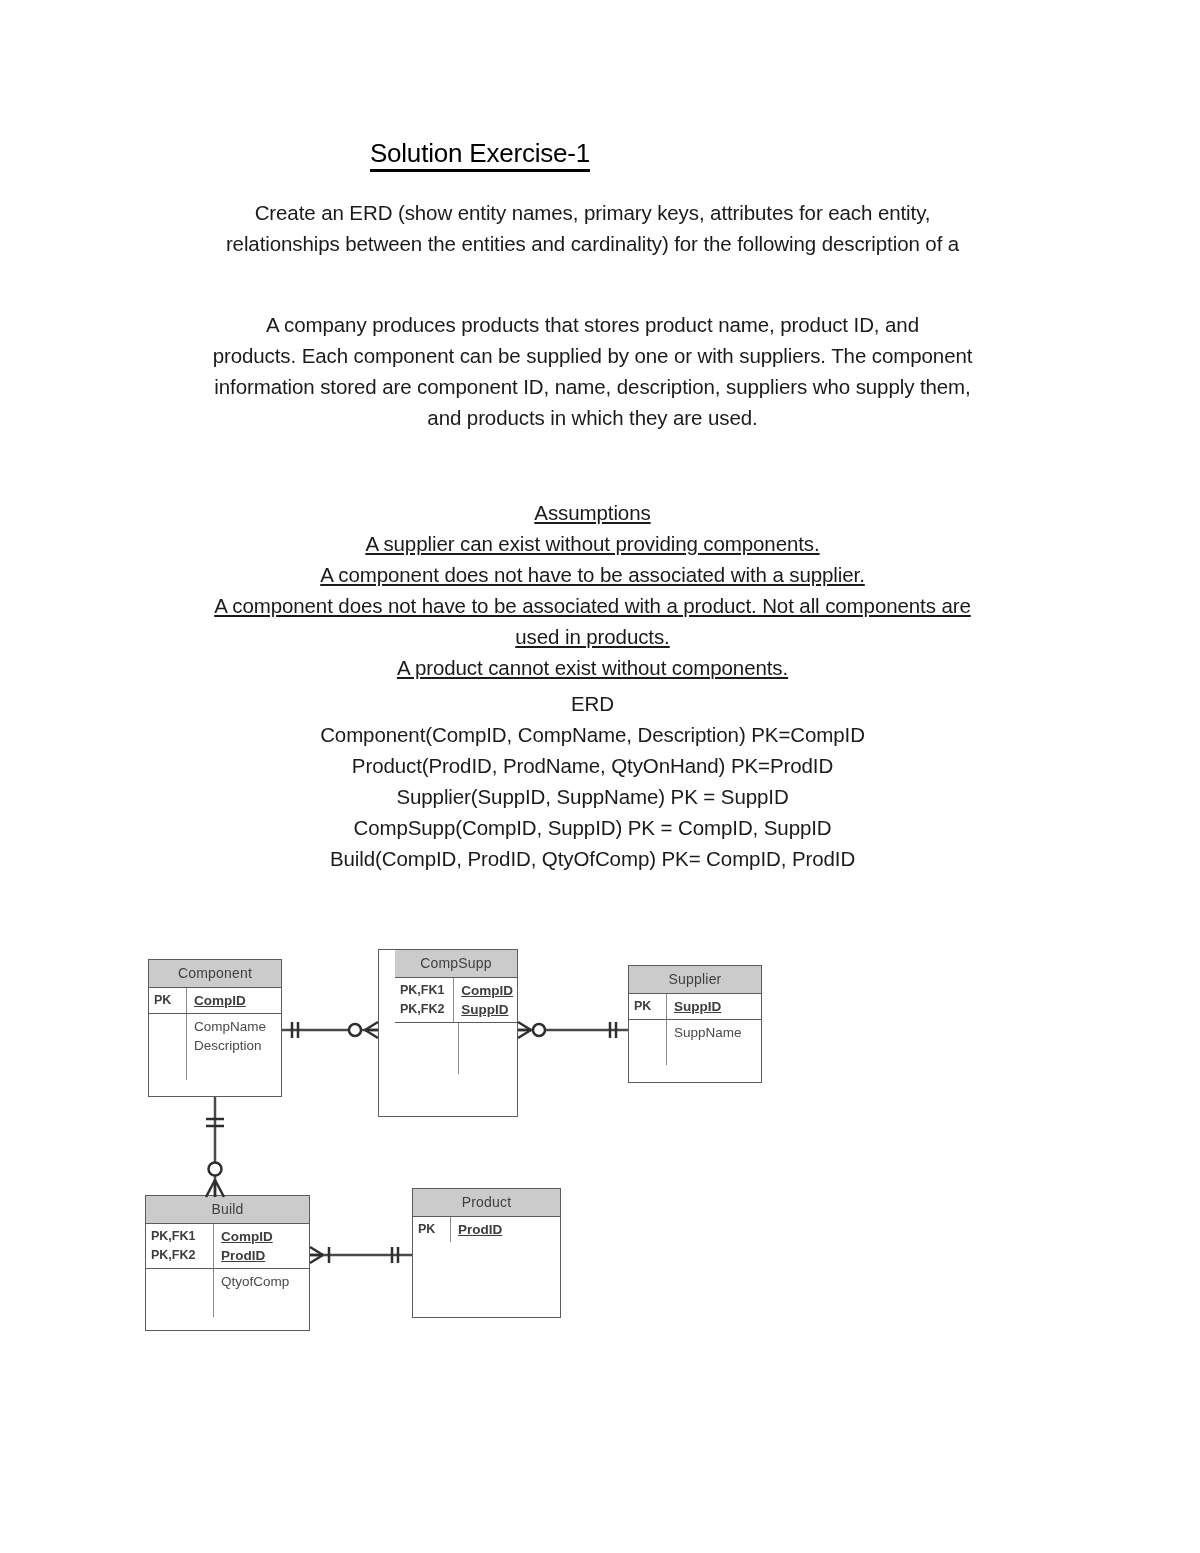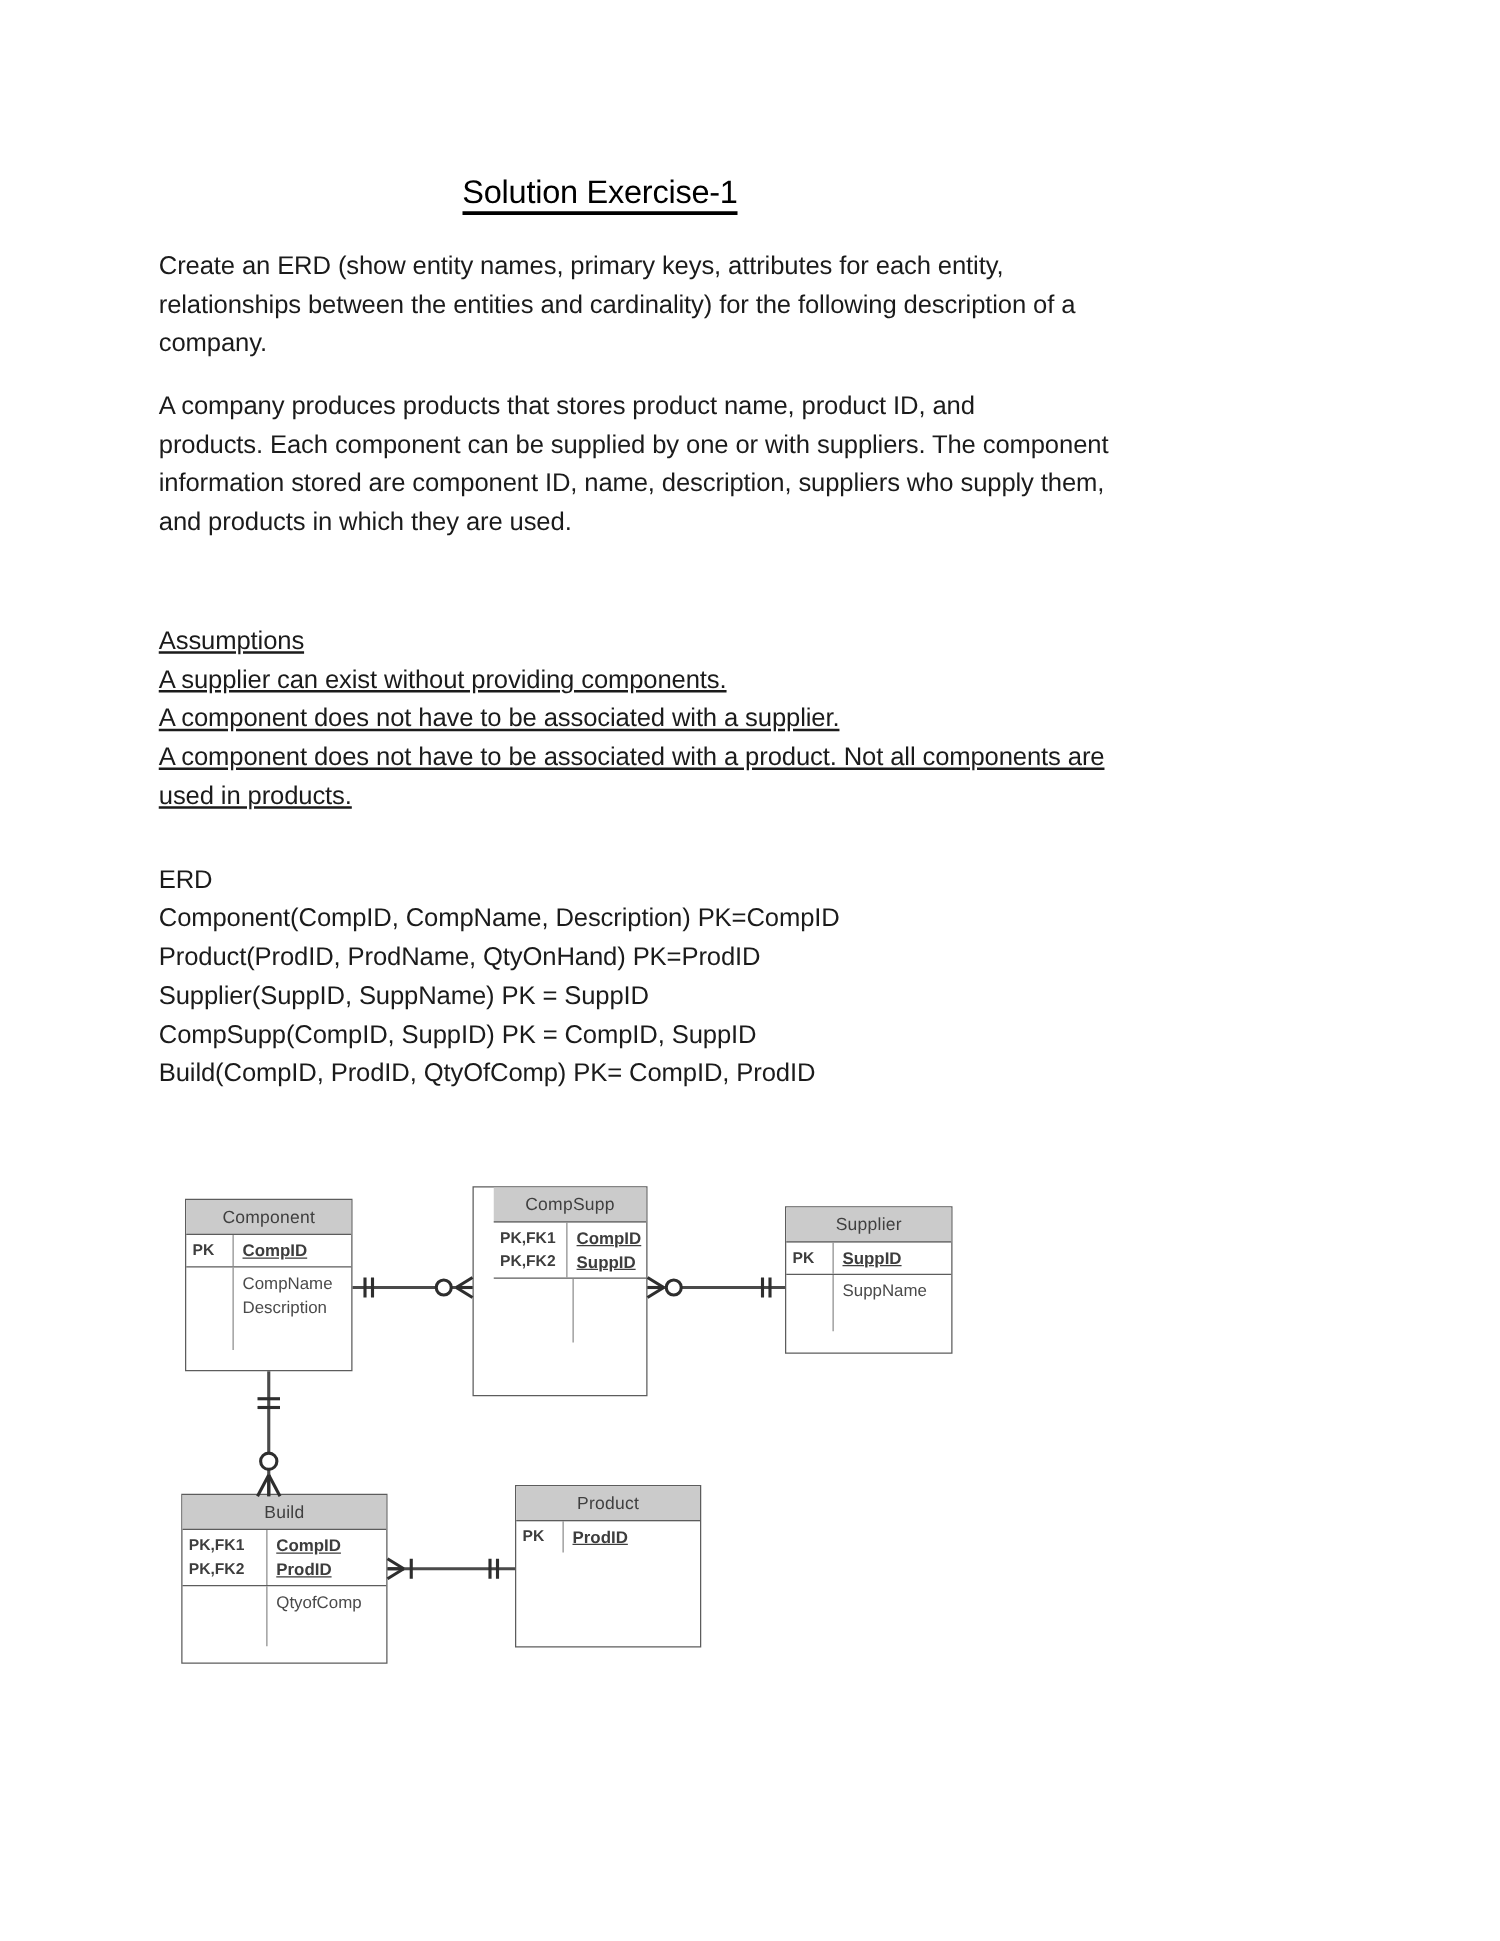--- a/index.html
+++ b/index.html
@@ -38,26 +38,27 @@
     color: #000;
   }
   .doc-title span {
     border-bottom: 3px solid #000;
     padding-bottom: 1px;
   }
 
   
   .para {
     position: absolute;
-    left: 127px;
+    left: 140px;
     width: 905px;
     font-size: 20.5px;
     line-height: 31px;
     color: #1b1b1b;
     letter-spacing: -0.1px;
+    text-align: center;
   }
   #para-intro  { top: 197px; }
   #para-desc   { top: 309px; }
   #para-assump { top: 497px; text-decoration: underline; }
   #para-erd    { top: 688px; }
 
   .para .line { display: block; white-space: pre-wrap; }
 
   
   .erd {
@@ -148,36 +149,36 @@
 
 <div class="page">
 
   <div class="doc-title nosel">
     <span>Solution Exercise-1</span>
   </div>
 
   <div class="para" id="para-intro">
     <span class="line">Create an ERD (show entity names, primary keys, attributes for each entity,</span>
     <span class="line">relationships between the entities and cardinality) for the following description of a</span>
-    <span class="line">company.</span>
   </div>
 
   <div class="para" id="para-desc">
     <span class="line">A company produces products that stores product name, product ID, and</span>
     <span class="line">products. Each component can be supplied by one or with suppliers. The component</span>
     <span class="line">information stored are component ID, name, description, suppliers who supply them,</span>
     <span class="line">and products in which they are used.</span>
   </div>
 
   <div class="para" id="para-assump">
     <span class="line">Assumptions</span>
     <span class="line">A supplier can exist without providing components.</span>
     <span class="line">A component does not have to be associated with a supplier.</span>
     <span class="line">A component does not have to be associated with a product. Not all components are</span>
     <span class="line">used in products.</span>
+    <span class="line">A product cannot exist without components.</span>
   </div>
 
   <div class="para" id="para-erd">
     <span class="line">ERD</span>
     <span class="line">Component(CompID, CompName, Description) PK=CompID</span>
     <span class="line">Product(ProdID, ProdName, QtyOnHand) PK=ProdID</span>
     <span class="line">Supplier(SuppID, SuppName) PK = SuppID</span>
     <span class="line">CompSupp(CompID, SuppID) PK = CompID, SuppID</span>
     <span class="line">Build(CompID, ProdID, QtyOfComp) PK= CompID, ProdID</span>
   </div>

